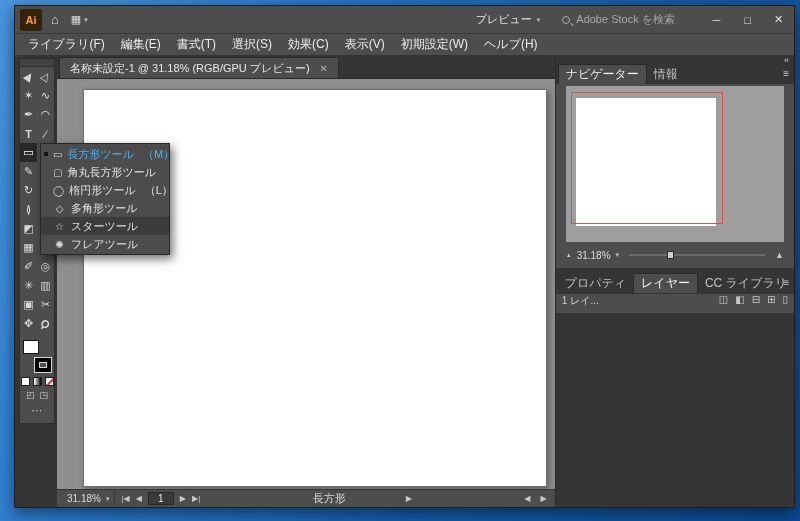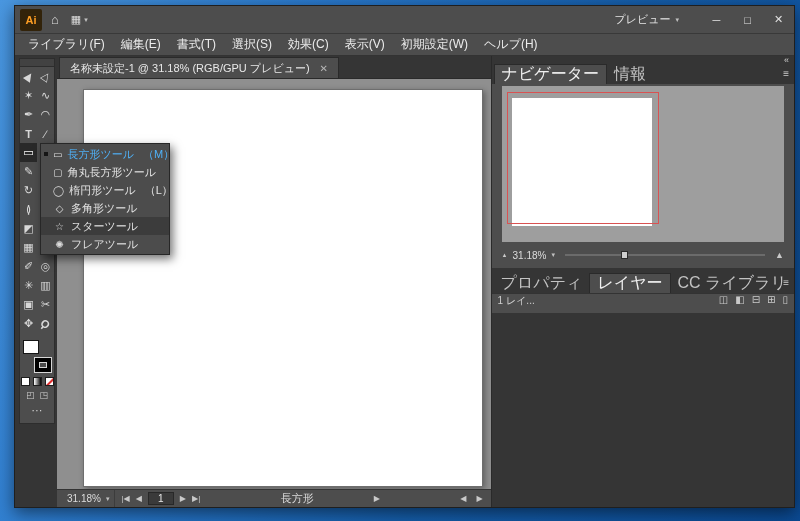--- a/index.html
+++ b/index.html
@@ -69,21 +69,21 @@
   .ab-field{width:26px;height:13px;background:#3a3a3a;border:1px solid #282828;color:#e8e8e8;font-size:10px;
     display:flex;align-items:center;justify-content:center;}
   .status-center{flex:1;display:flex;align-items:center;justify-content:center;gap:60px;font-size:11px;}
   .status-expand{font-size:8px;color:#c9c9c9;}
   .status-right{display:flex;gap:10px;font-size:8px;color:#c9c9c9;margin-right:3px;}
   
   .dock{flex:0 0 192px;background:#353535;border-left:1px solid #2a2a2a;display:flex;flex-direction:column;}
   .dock-top{flex:0 0 7px;position:relative;}
   .collapse{position:absolute;right:5px;top:-1px;color:#cfcfcf;font-size:9px;}
   .ptabbar{flex:0 0 21px;display:flex;align-items:flex-end;padding-left:2px;position:relative;background:#353535;overflow:hidden;}
-  .ptab{height:20px;display:flex;align-items:center;padding:0 7px;font-size:16px;color:#c3c3c3;white-space:nowrap;}
+  .ptab{height:20px;display:flex;align-items:center;padding:0 7px;font-size:12px;color:#c3c3c3;white-space:nowrap;}
   .ptab.active{background:#4d4d4d;color:#f0f0f0;border:1px solid #2a2a2a;border-bottom:none;}
   .panel-menu{position:absolute;right:5px;top:5px;color:#cfcfcf;font-size:10px;}
   .nav-body{flex:0 0 184px;background:#4d4d4d;padding:2px 10px 0;}
   .nav-preview{height:156px;background:#9e9e9e;position:relative;}
   .nav-page{position:absolute;left:10px;top:12px;width:140px;height:128px;background:#ffffff;}
   .nav-view{position:absolute;left:5px;top:6px;width:152px;height:132px;border:1px solid #d95252;}
   .nav-zoom{height:26px;display:flex;align-items:center;gap:5px;font-size:10px;color:#dcdcdc;}
   .tri-small{font-size:6px;color:#c9c9c9;}
   .tri-big{font-size:9px;color:#c9c9c9;}
   .zoom-slider{flex:1;height:2px;background:#6b6b6b;margin:0 5px;position:relative;}
@@ -123,20 +123,24 @@
     <span class="tb-icon">⌂</span>
     <span class="arrange">
       <span>▦</span>
       <span class="caret">▾</span>
     </span>
     <span class="tb-spacer"></span>
     <span class="workspace">
       <span>プレビュー</span>
       <span class="caret">▾</span>
     </span>
+    <span class="search">
+      <span class="mag"></span>
+      <span>Adobe Stock を検索</span>
+    </span>
     <span class="win-btns">
       <span class="win-btn">─</span>
       <span class="win-btn">□</span>
       <span class="win-btn">✕</span>
     </span>
   </div>
 
   <nav class="menubar">
 
       <span class="menu-item">ライブラリ(F)</span>

